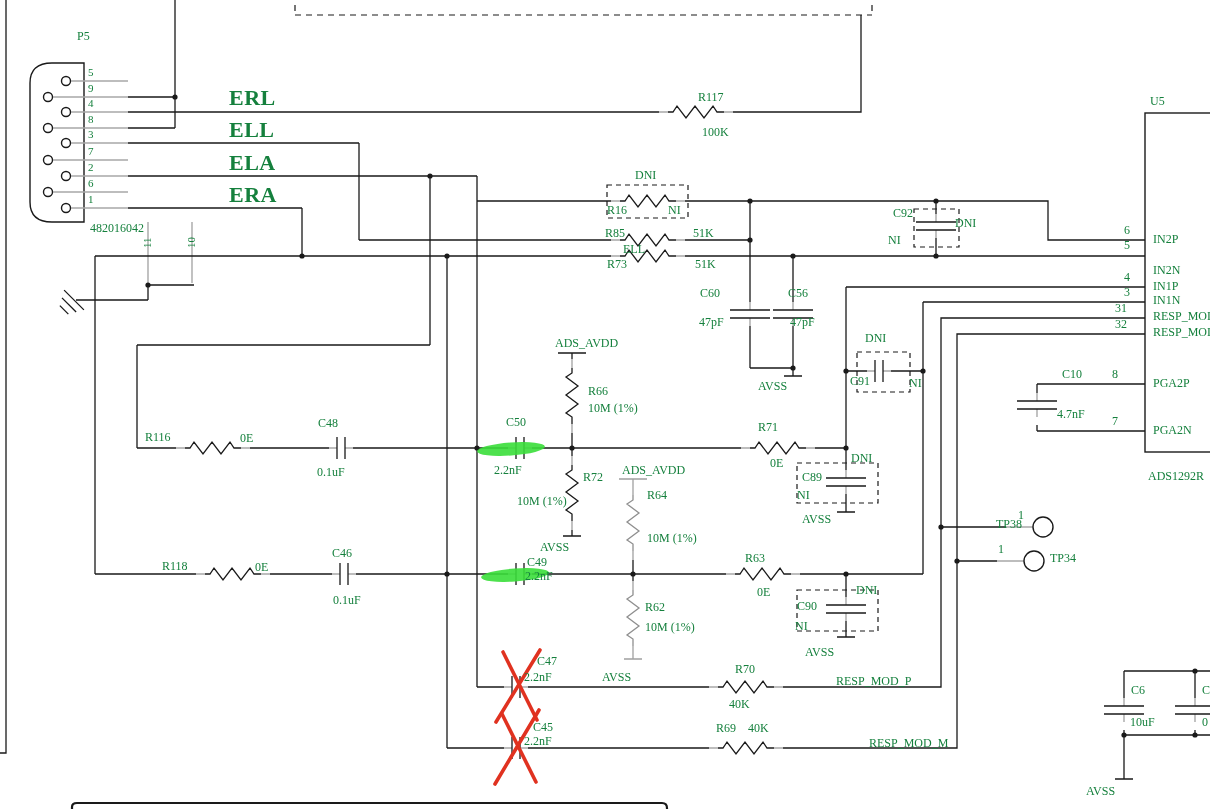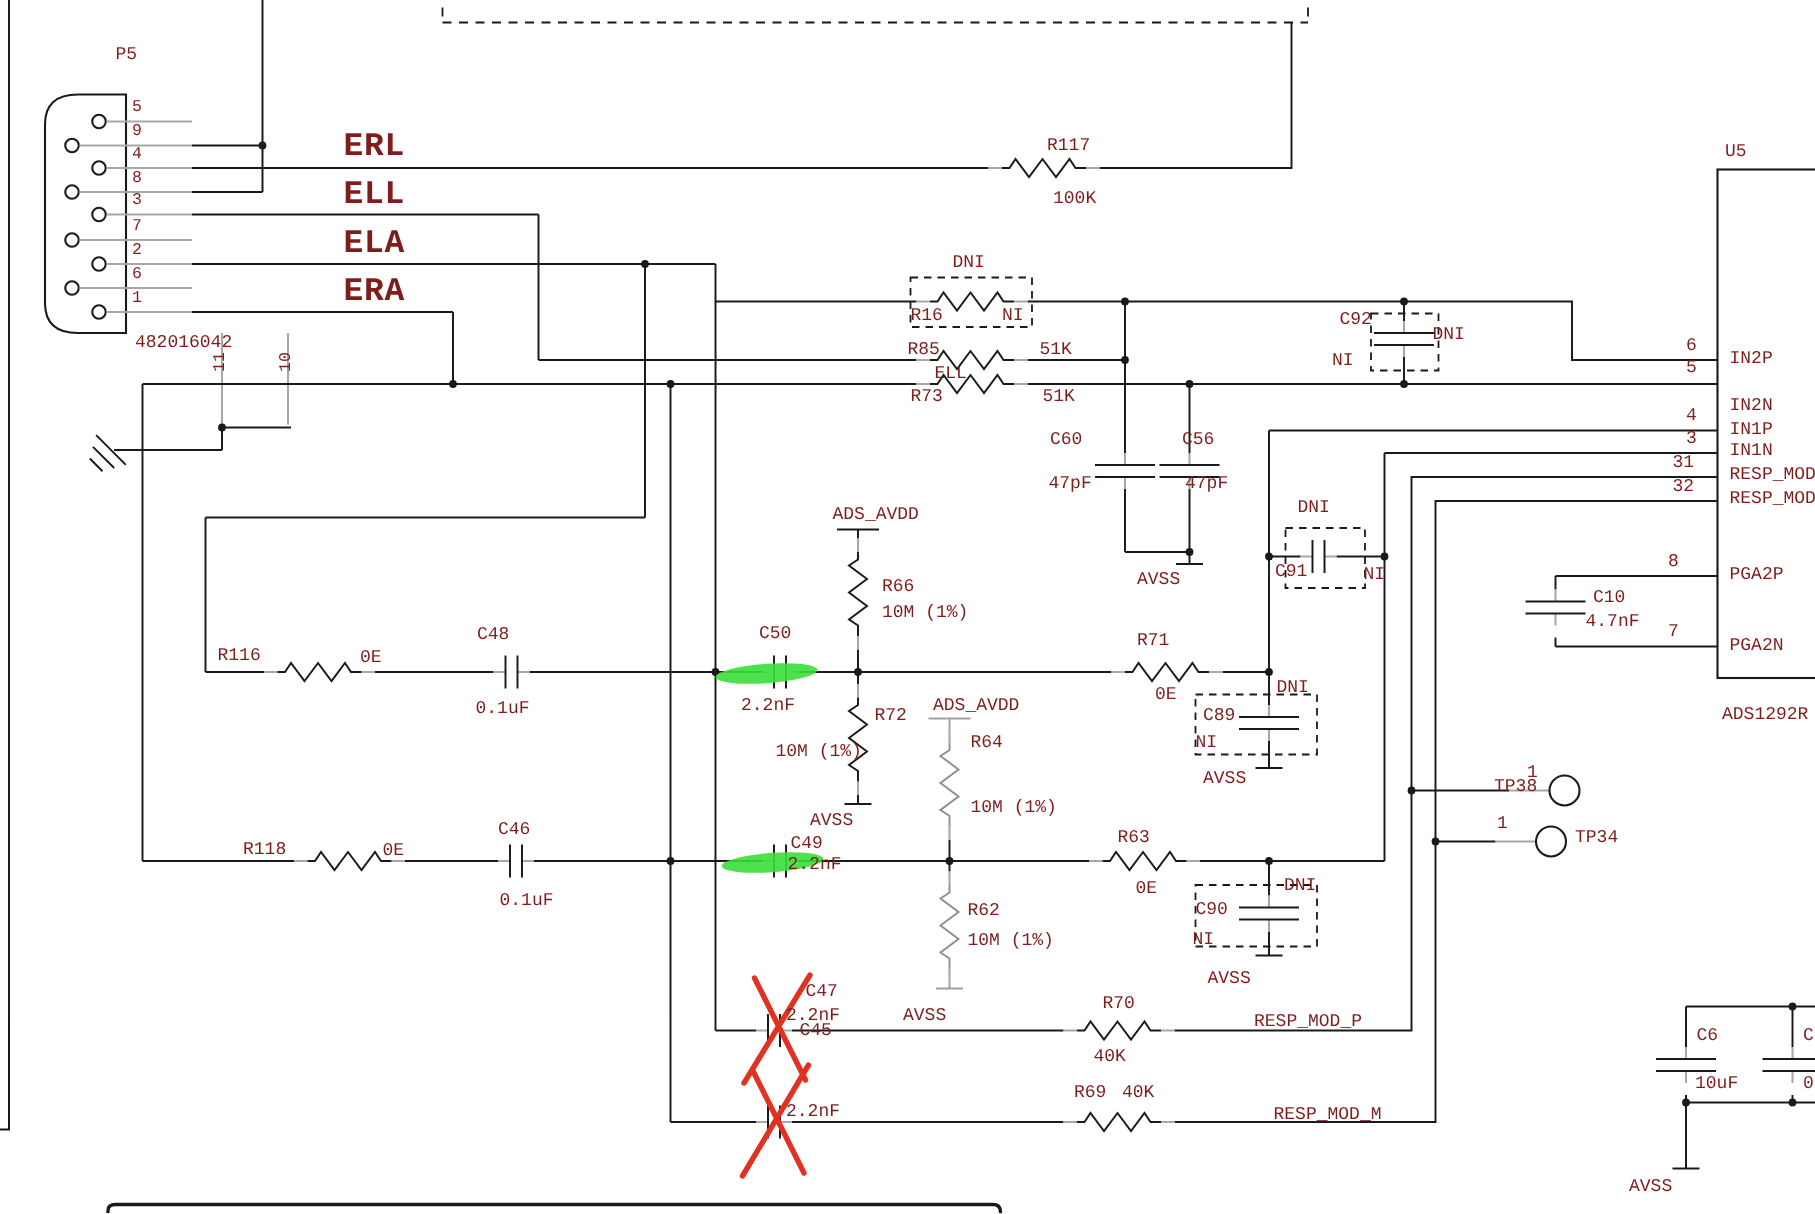--- a/index.html
+++ b/index.html
@@ -1,17 +1,17 @@
 <!DOCTYPE html>
 <html><head>
 <meta charset="utf-8">
 <style>
   html,body{margin:0;padding:0;background:#fff;}
   #sheet{position:relative;width:1210px;height:809px;background:#fff;overflow:hidden;
-         font-family:Liberation Mono, monospace;color:#7f1d1d;}
+         font-family:Liberation Serif, serif;color:#15803d;}
   #draw{position:absolute;left:0;top:0;}
   .w{stroke:#1a1a1a;stroke-width:1.3;fill:none;}
   .s{stroke:#a8a8a8;stroke-width:1.4;fill:none;}
   .wire{stroke:var(--rc,#1a1a1a);stroke-width:1.3;fill:none;}
   .stub{stroke:var(--sc,#a8a8a8);stroke-width:1.4;fill:none;}
   .gr{--rc:#8f8f8f;--sc:#a8a8a8;}
   .dni{stroke:#1a1a1a;stroke-width:1.2;fill:none;stroke-dasharray:5,4;}
   .dot{fill:#1a1a1a;stroke:none;}
   .body{stroke:#1a1a1a;stroke-width:1.4;fill:none;}
   .thick{stroke:#1a1a1a;stroke-width:2.2;fill:none;}
@@ -271,25 +271,25 @@
 <div class="lb" style="left:797px;top:600px">C90</div>
 <div class="lb" style="left:795px;top:620px">NI</div>
 <div class="lb" style="left:805px;top:646px">AVSS</div>
 
 <div class="lb" style="left:537px;top:655px">C47</div>
 <div class="lb" style="left:524px;top:671px">2.2nF</div>
 <div class="lb" style="left:735px;top:663px">R70</div>
 <div class="lb" style="left:729px;top:698px">40K</div>
 <div class="lb" style="left:836px;top:675px">RESP_MOD_P</div>
 
-<div class="lb" style="left:533px;top:681px">C45</div>
+<div class="lb" style="left:533px;top:721px">C45</div>
 <div class="lb" style="left:524px;top:735px">2.2nF</div>
 <div class="lb" style="left:716px;top:722px">R69</div>
 <div class="lb" style="left:748px;top:722px">40K</div>
-<div class="lb" style="left:849px;top:737px">RESP_MOD_M</div>
+<div class="lb" style="left:869px;top:737px">RESP_MOD_M</div>
 
 <div class="lb" style="left:1018px;top:509px">1</div>
 <div class="lb" style="left:996px;top:518px">TP38</div>
 <div class="lb" style="left:998px;top:543px">1</div>
 <div class="lb" style="left:1050px;top:552px">TP34</div>
 
 <div class="lb" style="left:1150px;top:95px">U5</div>
 <div class="lb" style="left:1148px;top:470px">ADS1292R</div>
 <div class="lb" style="left:1124px;top:224px">6</div>
 <div class="lb" style="left:1124px;top:239px">5</div>
@@ -301,21 +301,21 @@
 <div class="lb" style="left:1112px;top:415px">7</div>
 <div class="lb" style="left:1153px;top:233px">IN2P</div>
 <div class="lb" style="left:1153px;top:264px">IN2N</div>
 <div class="lb" style="left:1153px;top:280px">IN1P</div>
 <div class="lb" style="left:1153px;top:294px">IN1N</div>
 <div class="lb" style="left:1153px;top:310px">RESP_MOD</div>
 <div class="lb" style="left:1153px;top:326px">RESP_MOD</div>
 <div class="lb" style="left:1153px;top:377px">PGA2P</div>
 <div class="lb" style="left:1153px;top:424px">PGA2N</div>
 
-<div class="lb" style="left:1062px;top:392px">C10</div>
+<div class="lb" style="left:1062px;top:368px">C10</div>
 <div class="lb" style="left:1057px;top:408px">4.7nF</div>
 
 <div class="lb" style="left:1131px;top:684px">C6</div>
 <div class="lb" style="left:1130px;top:716px">10uF</div>
 <div class="lb" style="left:1202px;top:684px">C</div>
 <div class="lb" style="left:1202px;top:716px">0</div>
 <div class="lb" style="left:1086px;top:785px">AVSS</div>
 
 </div>
 

